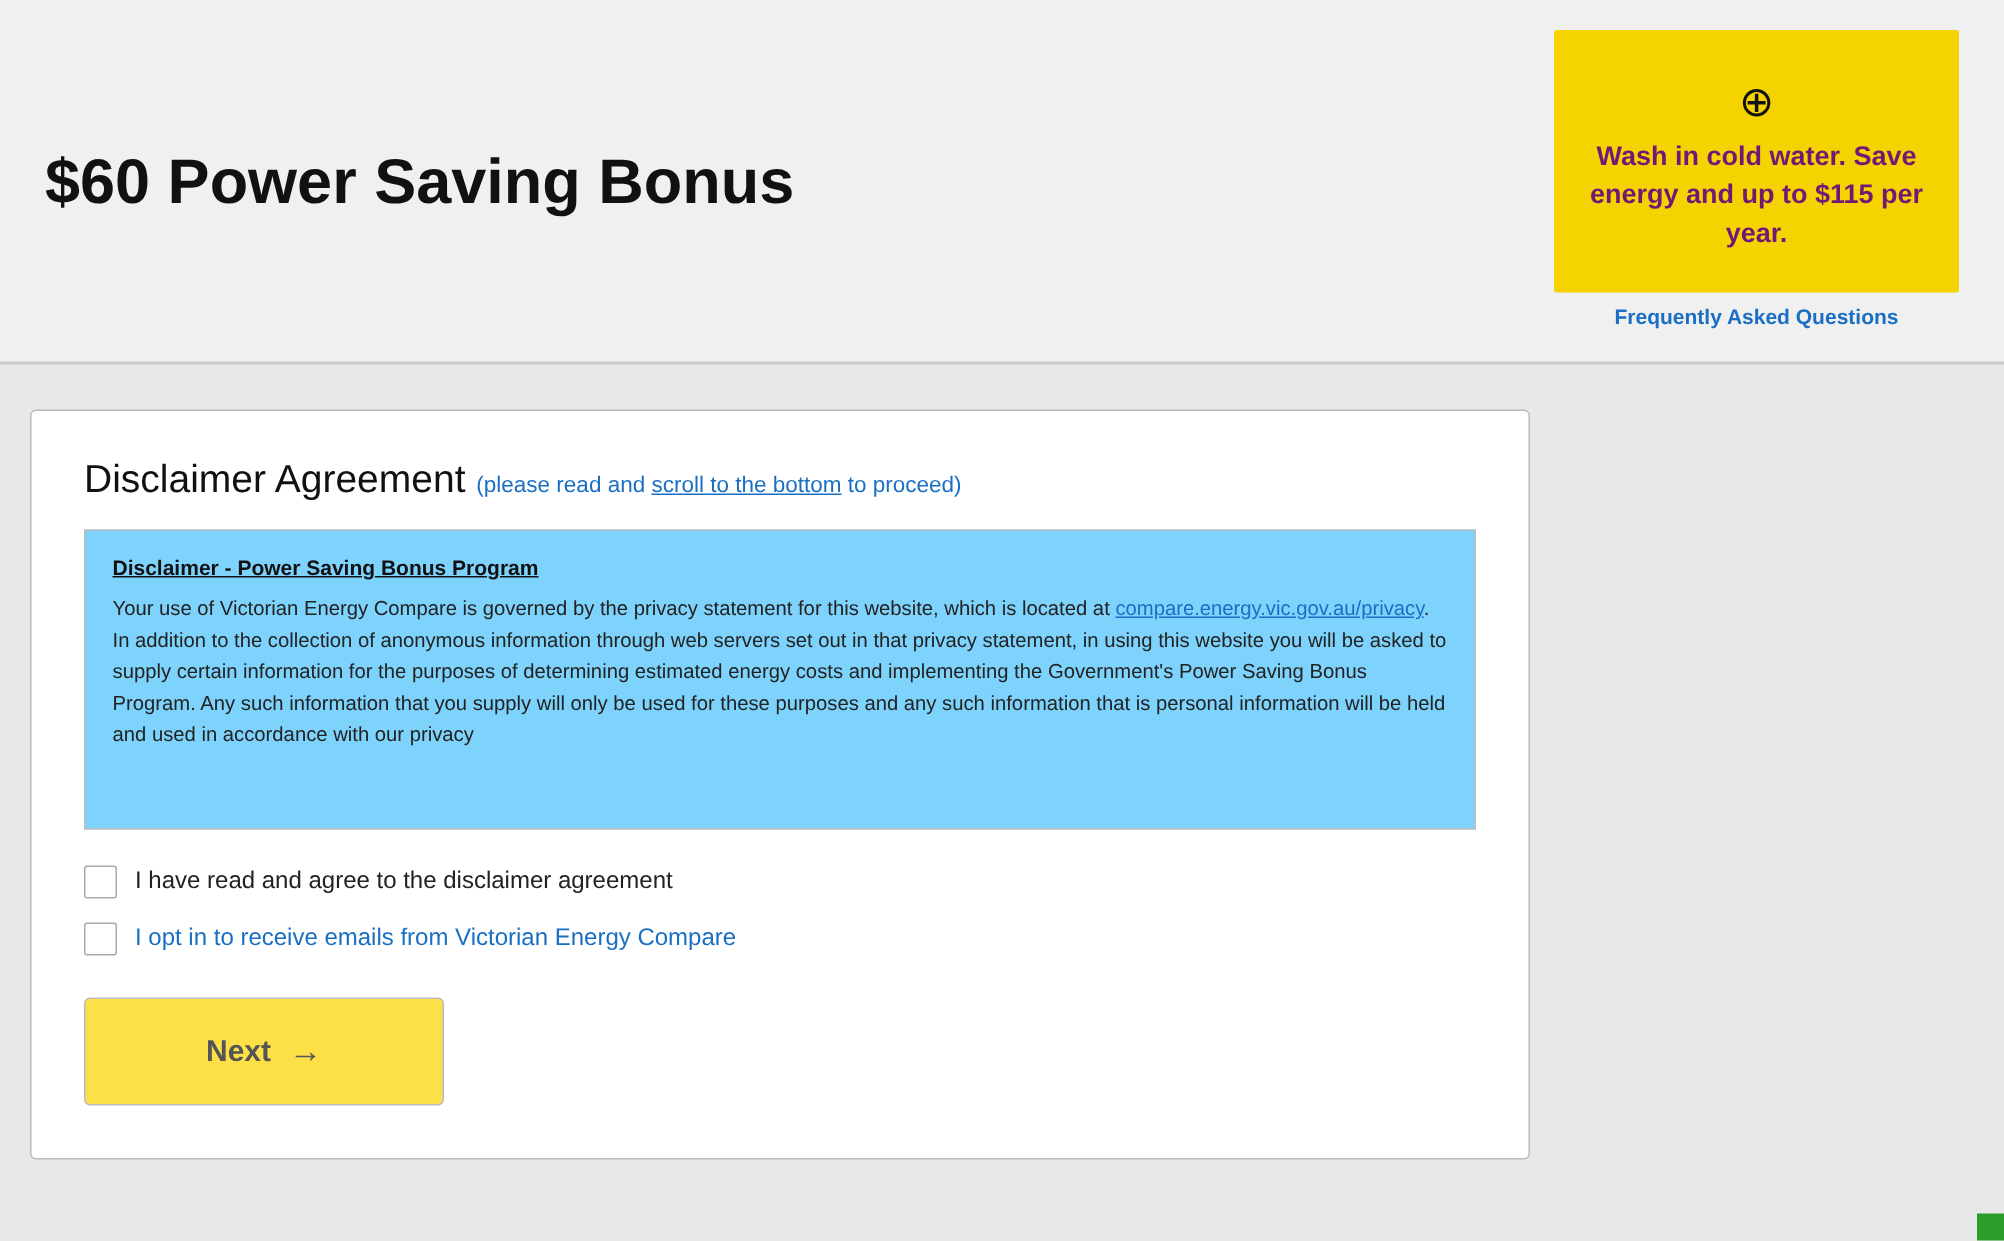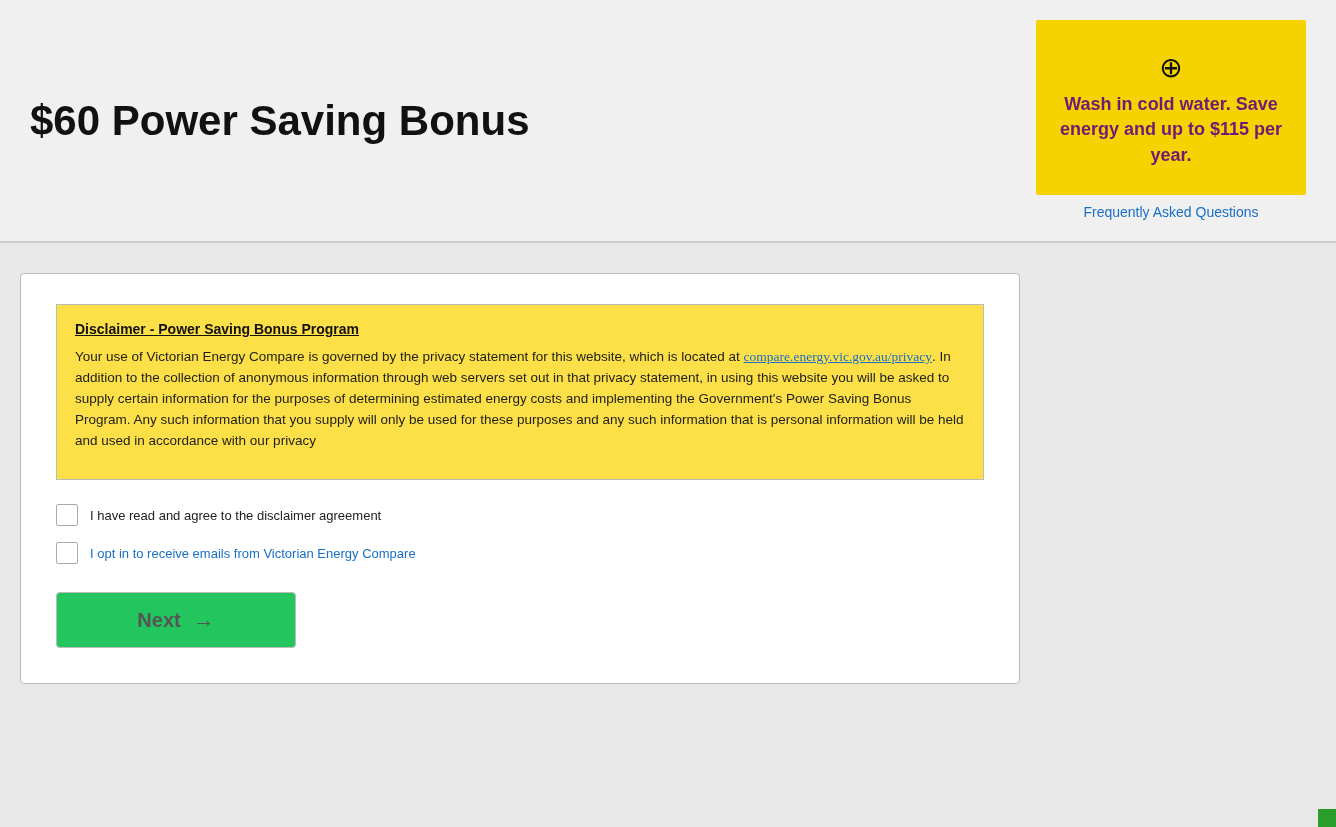--- a/index.html
+++ b/index.html
@@ -57,20 +57,21 @@
 
     .faq-link-wrapper {
       text-align: center;
       padding: 8px 0 0 0;
     }
 
     .faq-link {
       color: #1a6fc4;
       text-decoration: none;
       font-size: 14px;
+      font-weight: bold;
     }
 
     
     .main-content {
       padding: 30px 20px 30px 20px;
       max-width: 1040px;
     }
 
     .form-card {
       background: #fff;
@@ -94,23 +95,23 @@
     }
 
     .section-title .note .link-part {
       text-decoration: underline;
       color: #1a6fc4;
     }
 
     
     .disclaimer-box {
       border: 1px solid #bbb;
-      background: #fde047;
+      background: #7dd3fc;
       padding: 0;
-      height: 176px;
+      height: 200px;
       overflow: hidden;
       position: relative;
       margin-bottom: 24px;
     }
 
     .disclaimer-scroll-inner {
       height: 100%;
       overflow-y: scroll;
       overflow-x: scroll;
       padding: 16px 18px;
@@ -126,21 +127,20 @@
 
     .disclaimer-text {
       font-size: 13.5px;
       color: #222;
       line-height: 1.55;
     }
 
     .disclaimer-text .link-inline {
       color: #1a6fc4;
       text-decoration: underline;
-      font-family: Liberation Serif, serif;
     }
 
     
     .disclaimer-scroll-inner::-webkit-scrollbar {
       width: 14px;
       height: 14px;
     }
     .disclaimer-scroll-inner::-webkit-scrollbar-track {
       background: #e0e0e0;
     }
@@ -174,36 +174,36 @@
       -webkit-appearance: none;
       background: #fff;
       border-radius: 2px;
     }
 
     .checkbox-item input[type="checkbox"]:checked {
       background: #1a6fc4;
     }
 
     .checkbox-label {
-      font-size: 13px;
+      font-size: 16px;
       color: #222;
     }
 
     .checkbox-label.blue-label {
       color: #1a6fc4;
       text-align: center;
     }
 
     
     .next-button {
-      background: #22c55e;
+      background: #fde047;
       border: 1px solid #bbb;
       border-radius: 4px;
       padding: 0 30px;
-      height: 56px;
+      height: 72px;
       width: 240px;
       display: flex;
       align-items: center;
       justify-content: center;
       cursor: pointer;
       gap: 12px;
       font-size: 20px;
       color: #555;
       font-weight: 600;
     }
@@ -236,20 +236,26 @@
     </div>
     <div class="faq-link-wrapper">
       <a class="faq-link" href="#">Frequently Asked Questions</a>
     </div>
   </div>
 </div>
 
 <div class="main-content">
   <div class="form-card">
 
+    <div class="section-title">
+      <span>Disclaimer Agreement</span>
+      <span class="note">
+        <span>(please read and </span><span class="link-part">scroll to the bottom</span><span> to proceed)</span>
+      </span>
+    </div>
 
     <div class="disclaimer-box">
       <div class="disclaimer-scroll-inner">
         <div class="disclaimer-title">Disclaimer - Power Saving Bonus Program</div>
         <div class="disclaimer-text">
           Your use of Victorian Energy Compare is governed by the privacy statement for this website,
           which is located at <a class="link-inline" href="#">compare.energy.vic.gov.au/privacy</a>. In addition to the collection of
           anonymous information through web servers set out in that privacy statement, in using this
           website you will be asked to supply certain information for the purposes of determining
           estimated energy costs and implementing the Government's Power Saving Bonus Program.

